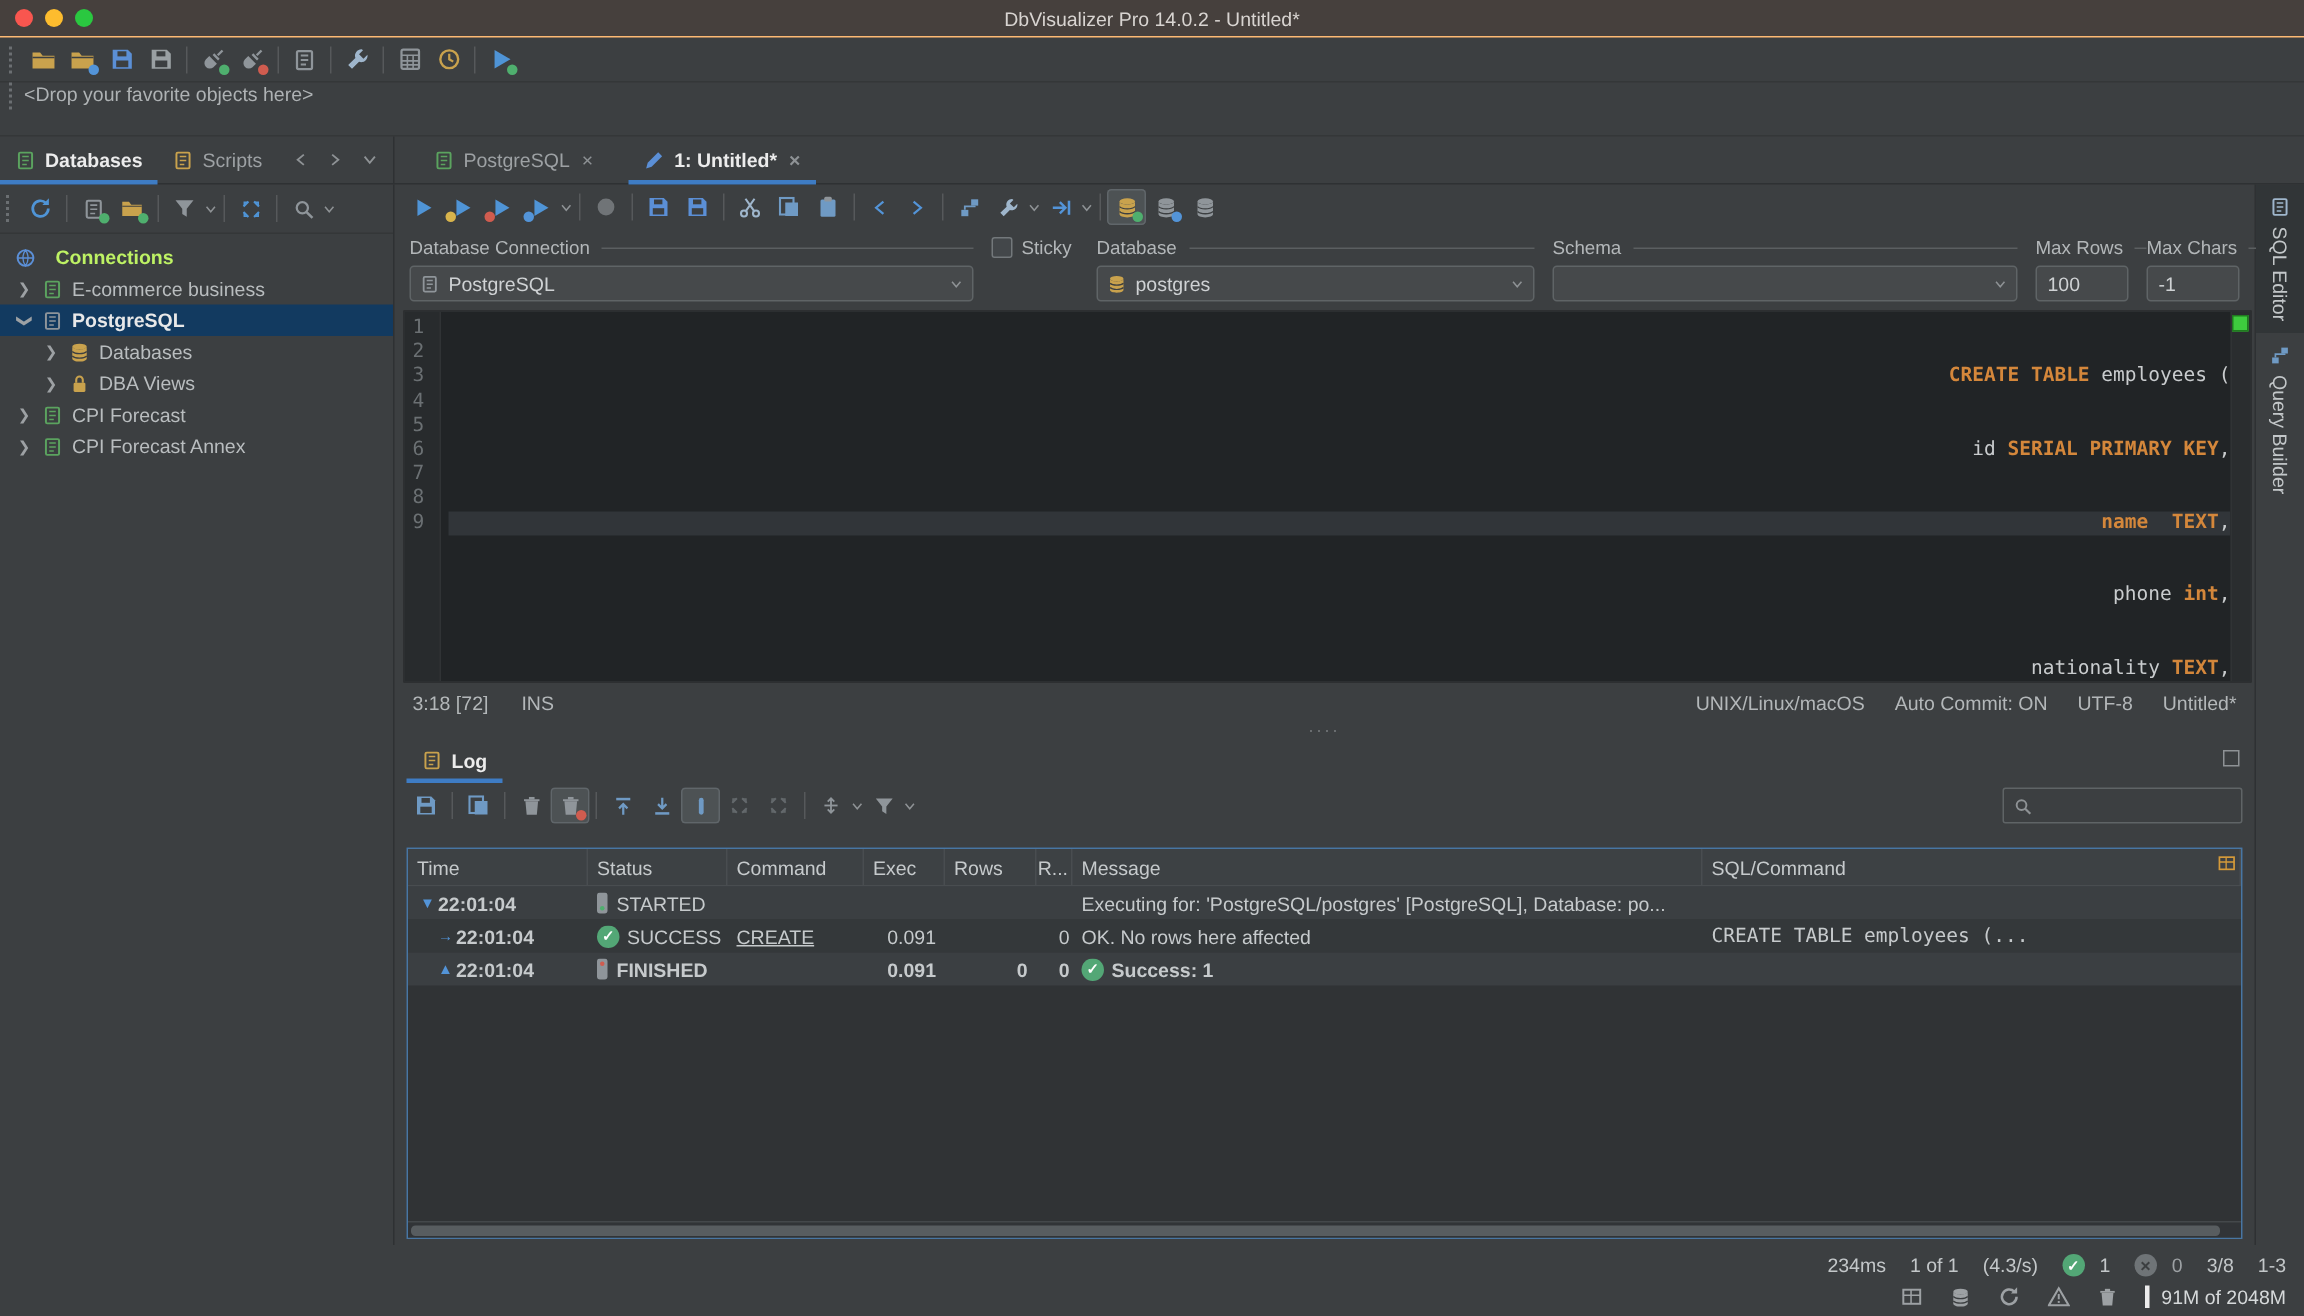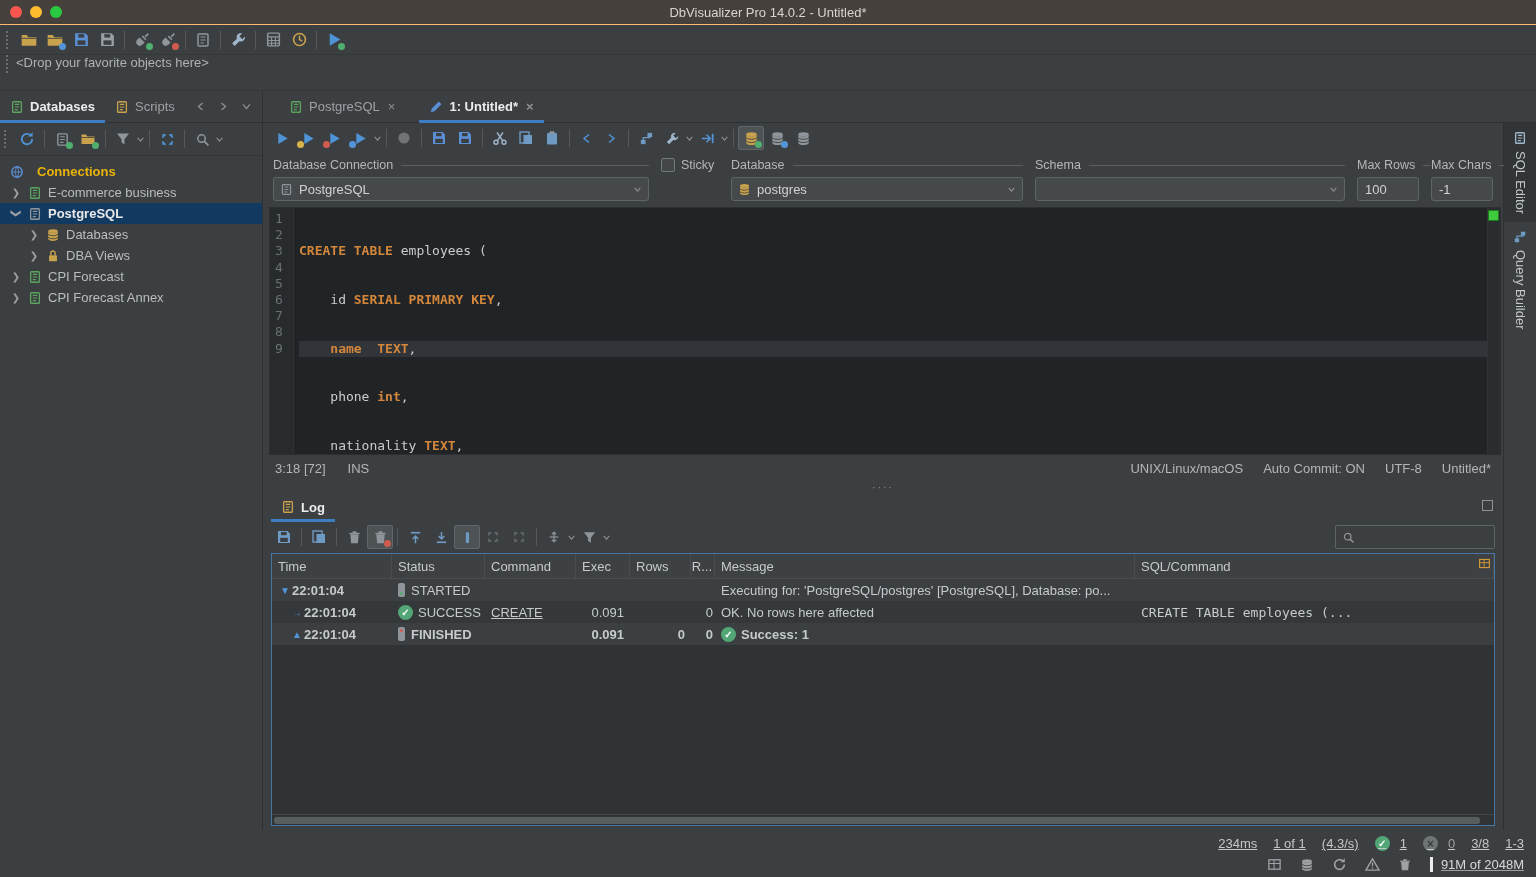--- a/index.html
+++ b/index.html
@@ -41,58 +41,58 @@
   
   .bodyrow { height:707px; display:flex; }
 
   
   .sidebar { width:263px; display:flex; flex-direction:column; border-right:1px solid #2e3133; }
   .side-toolbar { height:33px; display:flex; align-items:center; padding:0 2px; border-bottom:1px solid #343738; }
   .tree { flex:1; padding-top:5px; overflow:hidden; }
   .trow { height:21px; display:flex; align-items:center; gap:6px; padding-left:10px; color:#b9bdbf; white-space:nowrap; }
   .trow .arrow { width:12px; text-align:center; color:#9da1a4; font-size:10px; flex:none; }
   .trow.selected { background:#123a60; color:#e8e8e8; font-weight:bold; }
-  .trow.root { font-weight:bold; color:#eab308;gap:13px; }
+  .trow.root { font-weight:bold; color:#bef264;gap:13px; }
   .ind1 { padding-left:28px; }
 
   
   .main { flex:1; min-width:0; display:flex; flex-direction:column; border-right:1px solid #2e3133; }
   .edtoolbar { height:30px; display:flex; align-items:center; padding:0 6px; }
   .config { height:54px; padding:2px 10px 4px; display:grid; grid-template-columns:376px 58px 292px 1fr 62px 62px; column-gap:12px; grid-template-rows:20px 26px; row-gap:2px; }
   .cfglabel { display:flex; align-items:center; color:#b3b7b9; font-size:12.5px; white-space:nowrap; }
   .leader { flex:1; height:1px; background:#5b5f61; margin-left:8px; min-width:8px; }
   .checkbox { width:14px; height:14px; border:1px solid #73787b; border-radius:2px; background:#43474a; margin-right:6px; flex:none; }
   .combo { height:24px; background:#46494b; border:1px solid #5f6466; border-radius:3px; display:flex; align-items:center; gap:6px; padding:0 6px; color:#cfd2d4; }
   .combo .cv { flex:1; overflow:hidden; white-space:nowrap; }
   .numin { height:24px; background:#46494b; border:1px solid #5f6466; border-radius:3px; display:flex; align-items:center; padding:0 7px; color:#cfd2d4; }
 
   
   .editor { height:248px; margin:0 2px 0 6px; display:flex; background:#212426; border:1px solid #2c2f31; position:relative; font-family:"DejaVu Sans Mono",monospace; font-size:13px; line-height:16.2px; }
   .gutter { width:24px; background:#282b2d; color:#6b7073; padding:3px 4px 0 5px; border-right:1px solid #303335; }
-  .codearea { flex:1; padding:3px 0 0 5px; color:#c9ccce; white-space:pre; overflow:hidden; }
+  .codearea { flex:1; padding:3px 0 0 5px; color:#c9ccce; white-space:pre; overflow:hidden;text-align:right; }
   .cline { height:16.2px; }
   .cline.current { background:#313539; }
   .kw { color:#d4873b; font-weight:bold; }
   .edscroll { width:13px; background:#2a2d2f; border-left:1px solid #303335; position:relative; }
   .okbox { position:absolute; top:2px; right:1px; width:11px; height:11px; background:#3ecb3e; border:1px solid #1f7a1f; }
 
   
   .edstatus { height:26px; display:flex; align-items:center; padding:12px 12px; color:#b3b7b9; gap:22px; }
   .edstatus .right { margin-left:auto; display:flex; gap:20px; }
 
   .splitter { height:12px; display:flex; align-items:center; justify-content:center; color:#8e9295; font-size:10px; letter-spacing:2px; }
 
   
   .logtabs { height:28px; display:flex; align-items:stretch; position:relative; padding-left:8px; }
   .maxbtn { position:absolute; right:10px; top:7px; width:11px; height:11px; border:1.5px solid #8e9295; }
   .logtoolbar { height:32px; display:flex; align-items:center; padding:0 8px; }
   .searchbox { margin-left:auto; width:160px; height:24px; background:#3c3f41; border:1px solid #5f6466; border-radius:2px; display:flex; align-items:center; gap:5px; padding:0 6px; }
   .searchbox input { background:transparent; border:none; outline:none; color:#cfd2d4; width:120px; font-family:"Liberation Sans",sans-serif; }
 
-  .logtable { flex:1; min-height:0; margin:0 8px 4px; border:1px solid #4876a3; background:#303335; display:flex; flex-direction:column; position:relative; }
+  .logtable { flex:1; min-height:0; margin:12px 8px 4px; border:1px solid #4876a3; background:#303335; display:flex; flex-direction:column; position:relative; }
   .lhead { height:25px; display:flex; background:#3d4144; border-bottom:1px solid #494d50; color:#c6cacc; }
   .lhead .lcol { border-right:1px solid #494d50; }
   .lcol { padding:0 6px; display:flex; align-items:center; overflow:hidden; white-space:nowrap; }
   .c-time{width:120px;} .c-status{width:93px;} .c-cmd{width:91px;} .c-exec{width:54px; justify-content:flex-end;} .c-fetch{width:61px; justify-content:flex-end;} .c-r{width:24px; justify-content:flex-end; padding:0 2px;} .c-msg{width:420px;} .c-sql{flex:1;}
   .lhead .c-exec,.lhead .c-fetch { justify-content:flex-start; }
   .lrow { height:22px; display:flex; align-items:center; color:#c6cacc; }
   .lrow.odd { background:#3b3f42; }
   .lrow.even { background:#34383a; }
   .lrow.finished { font-weight:bold; }
   .timebold { font-weight:bold; }
@@ -113,21 +113,21 @@
   .corner-ic { position:absolute; top:3px; right:3px; color:#d49a3a; }
 
   
   .rightstrip { width:32px; display:flex; flex-direction:column; align-items:center; }
   .vtab { display:flex; flex-direction:column; align-items:center; gap:6px; padding:8px 0; width:100%; color:#c3c7c9; }
   .vtab span { writing-mode:vertical-rl; font-size:13px; }
   .vtab.active { background:#313537; }
 
   
   .statusbar { height:47px; display:flex; flex-direction:column; align-items:flex-end; padding:3px 12px 2px; }
-  .sbrow { height:21px; display:flex; align-items:center; gap:16px; color:#c3c7c9;text-decoration:underline; }
+  .sbrow { height:21px; display:flex; align-items:center; gap:16px; color:#c3c7c9; }
   .sbrow2 { color:#9da1a4; gap:18px; }
   .membar { width:3px; height:15px; background:#ececec; margin-right:8px; }
   .memgrp { display:flex; align-items:center; color:#d6d9da; }
   .statgrp { display:flex; align-items:center; gap:5px; }
 </style>
 </head>
 <body>
 
 <svg width="0" height="0" style="position:absolute">
   <defs>

